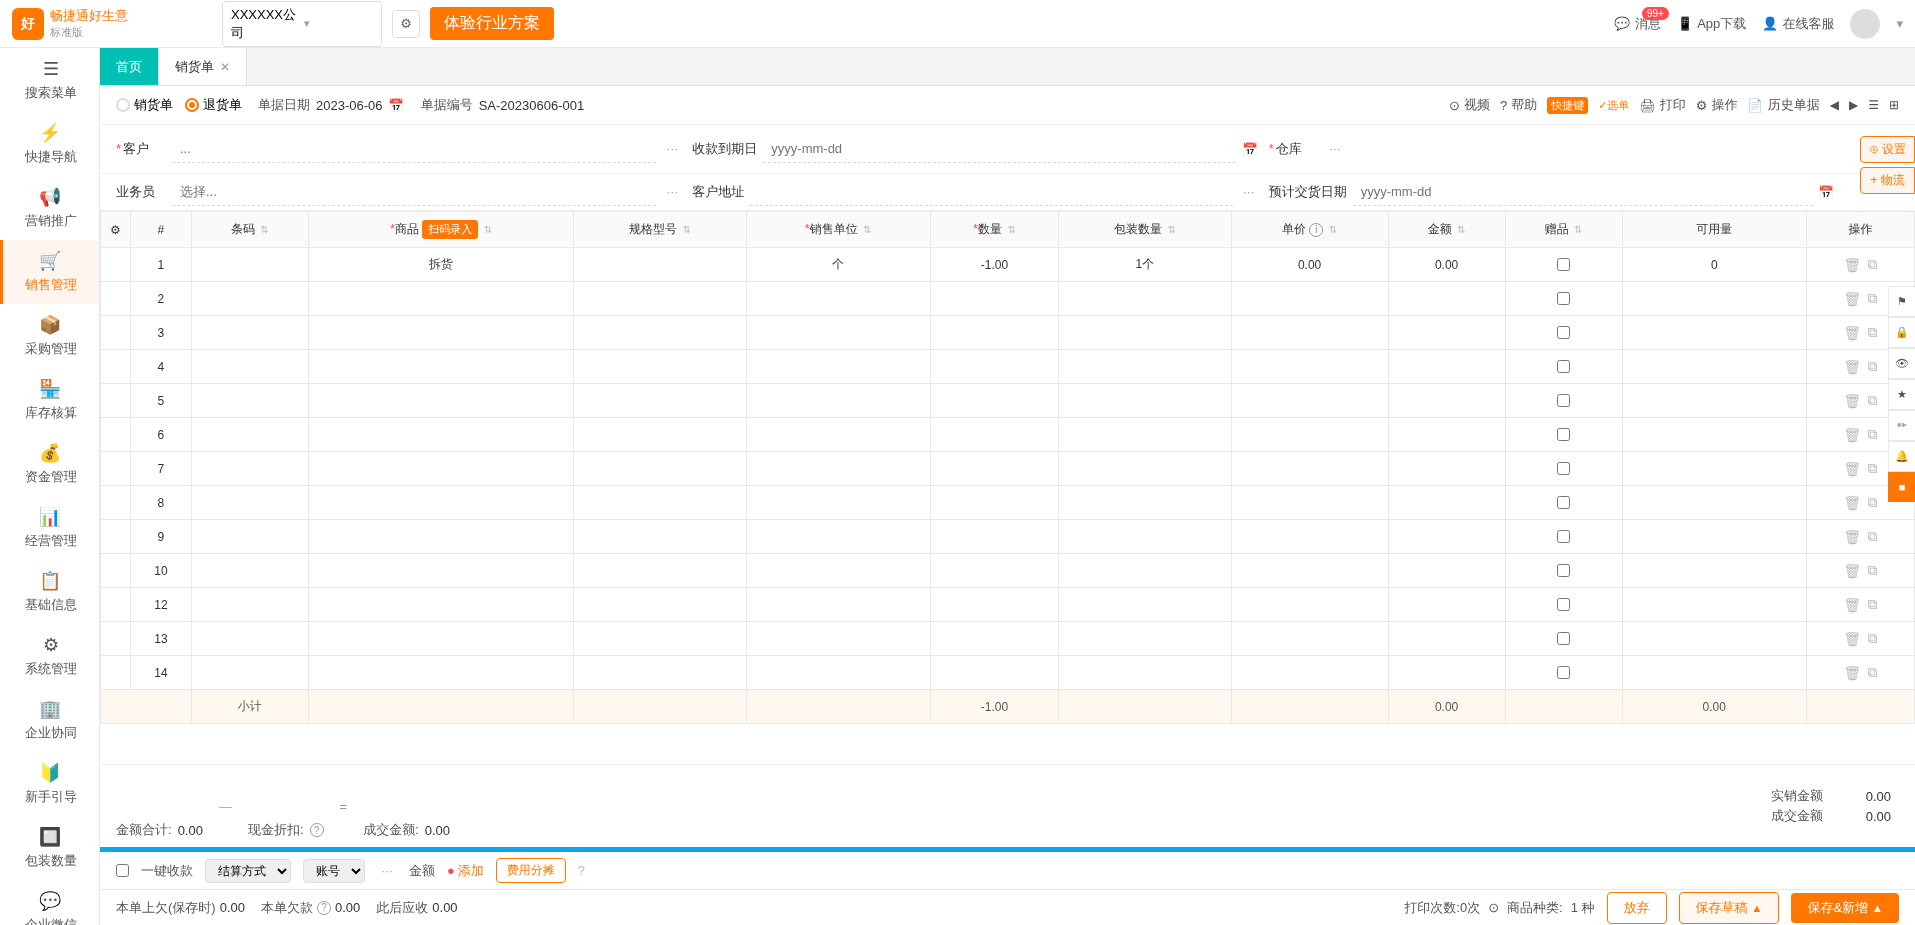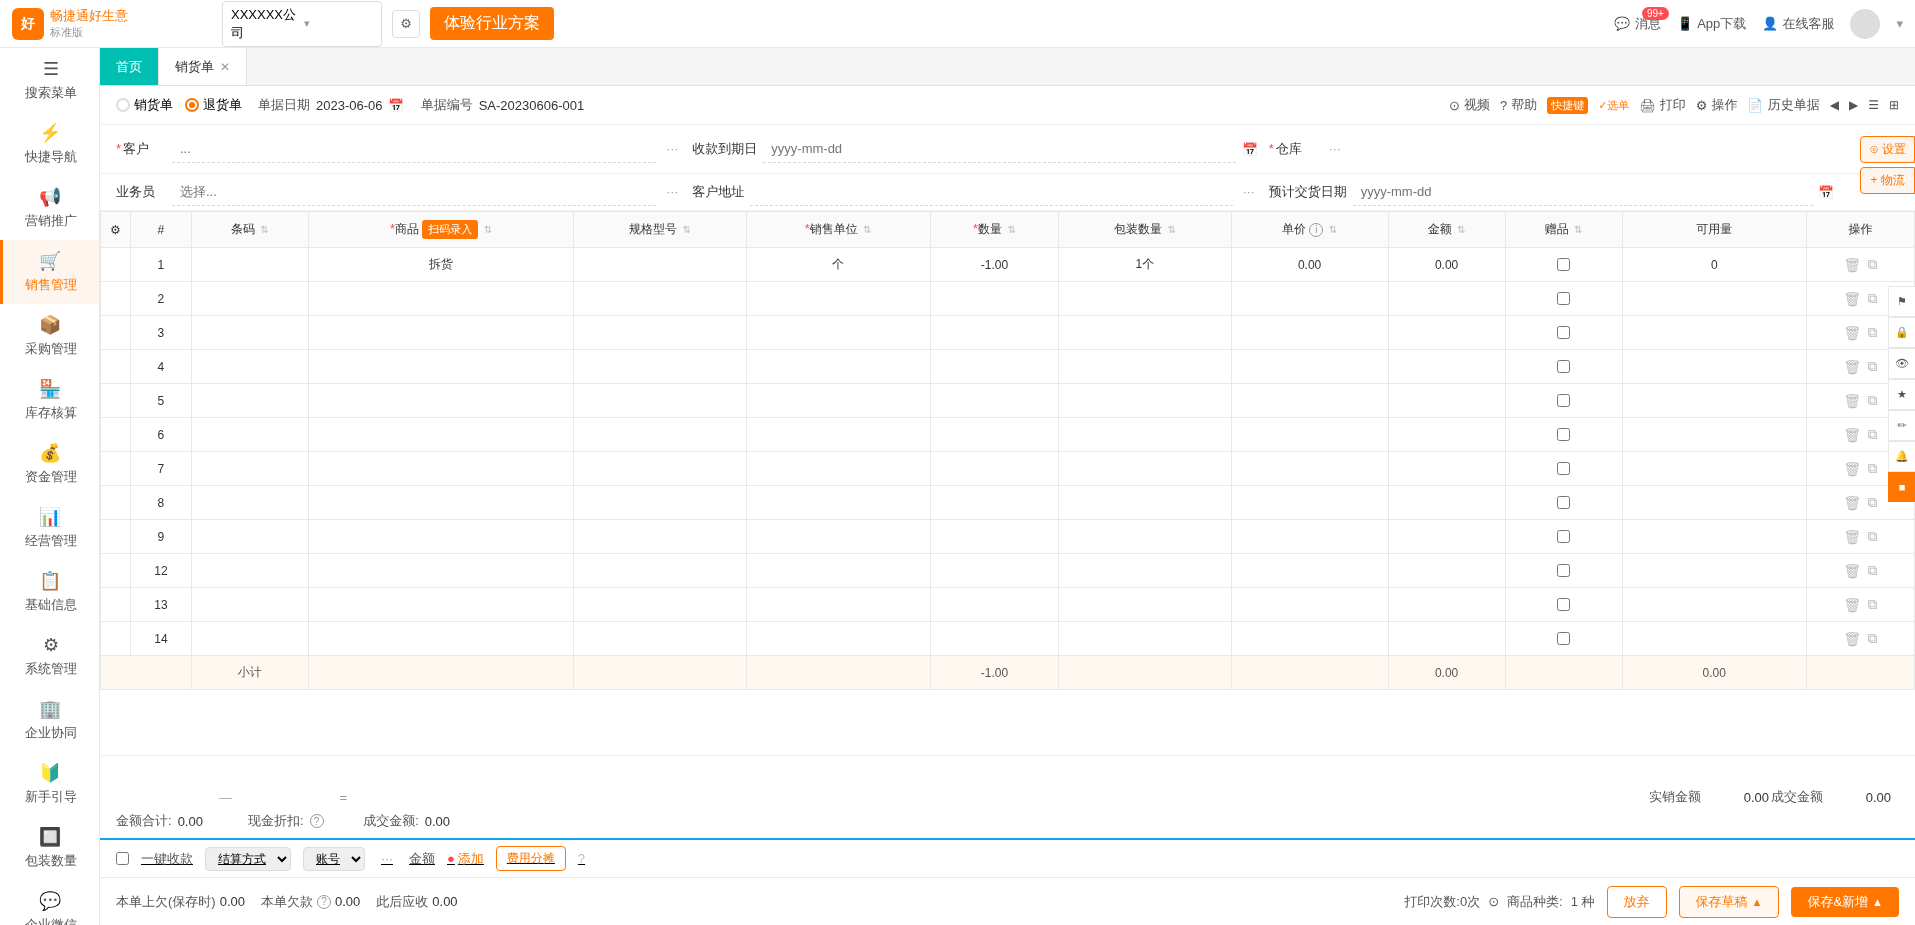--- a/index.html
+++ b/index.html
@@ -83,40 +83,40 @@
     .subtotal-row td { font-weight: 500; color: #555; }
 
     
     .bottom-summary { padding: 8px 16px; border-top: 1px solid #f0f0f0; display: flex; align-items: center; gap: 16px; flex-shrink: 0; }
     .summary-item { display: flex; align-items: center; gap: 6px; font-size: 13px; margin-top: 48px; }
     .summary-item .label { color: #555; }
     .summary-item .value { color: #333; font-weight: 500; }
     .equals { color: #999; }
 
     
-    .payment-row { padding: 6px 16px; border-top: 2px solid #0ea5e9; display: flex; align-items: center; gap: 12px; flex-shrink: 0; text-decoration: underline; }
+    .payment-row { padding: 6px 16px; border-top: 5px solid #0ea5e9; display: flex; align-items: center; gap: 12px; flex-shrink: 0; }
     .payment-label { color: #555; font-size: 13px; }
     .payment-select { border: 1px solid #ddd; border-radius: 4px; padding: 3px 8px; font-size: 12px; }
     .add-btn { color: #ff7700; cursor: pointer; display: flex; align-items: center; gap: 3px; }
     .expense-btn { border: 1px solid #ff7700; color: #ff7700; background: #fff; border-radius: 4px; padding: 3px 10px; cursor: pointer; font-size: 12px; }
     .help-icon { color: #bbb; cursor: pointer; }
 
     
-    .footer-bar { background: #fff; border-top: 1px solid #e8e8e8; padding: 8px 16px; display: flex; align-items: center; gap: 16px; flex-shrink: 0; height: 48px; }
+    .footer-bar { background: #fff; border-top: 1px solid #e8e8e8; padding: 8px 16px; display: flex; align-items: center; gap: 16px; flex-shrink: 0; height: 36px; }
     .footer-stat { display: flex; align-items: center; gap: 4px; font-size: 12px; color: #555; }
     .footer-stat .val { font-weight: 500; color: #333; }
     .footer-right { margin-left: auto; display: flex; align-items: center; gap: 12px; }
     .footer-info { display: flex; align-items: center; gap: 8px; font-size: 12px; color: #555; }
     .discard-btn { border: 1px solid #ff7700; color: #ff7700; background: #fff; border-radius: 4px; padding: 6px 16px; cursor: pointer; font-size: 13px; }
     .save-draft-btn { border: 1px solid #ff7700; color: #ff7700; background: #fff7f0; border-radius: 4px; padding: 6px 16px; cursor: pointer; font-size: 13px; display: flex; align-items: center; gap: 4px; }
     .save-new-btn { background: #ff7700; color: #fff; border: none; border-radius: 4px; padding: 6px 16px; cursor: pointer; font-size: 13px; display: flex; align-items: center; gap: 4px; }
     .btn-arrow { font-size: 11px; }
     .right-float-item { background: #fff; border: 1px solid #e8e8e8; border-right: none; padding: 8px 6px; cursor: pointer; display: flex; flex-direction: column; align-items: center; gap: 2px; font-size: 11px; color: #555; }
 
-    .summary-amounts { margin-left: auto; display: flex; flex-direction: row; align-items: flex-end; gap: 2px; padding-right: 8px; font-size: 13px; }
+    .summary-amounts { margin-left: auto; display: flex; flex-direction: column; align-items: flex-end; gap: 2px; padding-right: 8px; font-size: 13px; }
     .summary-amounts .row { display: flex; align-items: center; gap: 8px; }
     .summary-amounts .lbl { color: #555; }
     .summary-amounts .val { color: #333; font-weight: 500; min-width: 60px; text-align: right; }
 
     .info-circle { display: inline-flex; align-items: center; justify-content: center; width: 14px; height: 14px; border-radius: 50%; border: 1px solid #999; color: #999; font-size: 10px; cursor: pointer; }
 
     input[type="checkbox"] { cursor: pointer; }
 
     .teal-bg { background: #00bfb3 !important; }
   </style>
@@ -568,20 +568,44 @@
                 <td></td>
                 <td>
                   <div class="action-icons">
                     <span class="action-icon">🗑</span>
                     <span class="action-icon">⧉</span>
                   </div>
                 </td>
               </tr>
             <tr>
                 <td></td>
+                <td class="row-num">10</td>
+                <td></td>
+                <td></td>
+                <td></td>
+                <td></td>
+                <td></td>
+                <td></td>
+                <td></td>
+                <td></td>
+                <td>
+                  <div class="checkbox-cell">
+                    <input type="checkbox" style="">
+                  </div>
+                </td>
+                <td></td>
+                <td>
+                  <div class="action-icons">
+                    <span class="action-icon">🗑</span>
+                    <span class="action-icon">⧉</span>
+                  </div>
+                </td>
+              </tr>
+            <tr>
+                <td></td>
                 <td class="row-num">12</td>
                 <td></td>
                 <td></td>
                 <td></td>
                 <td></td>
                 <td></td>
                 <td></td>
                 <td></td>
                 <td></td>
                 <td>

